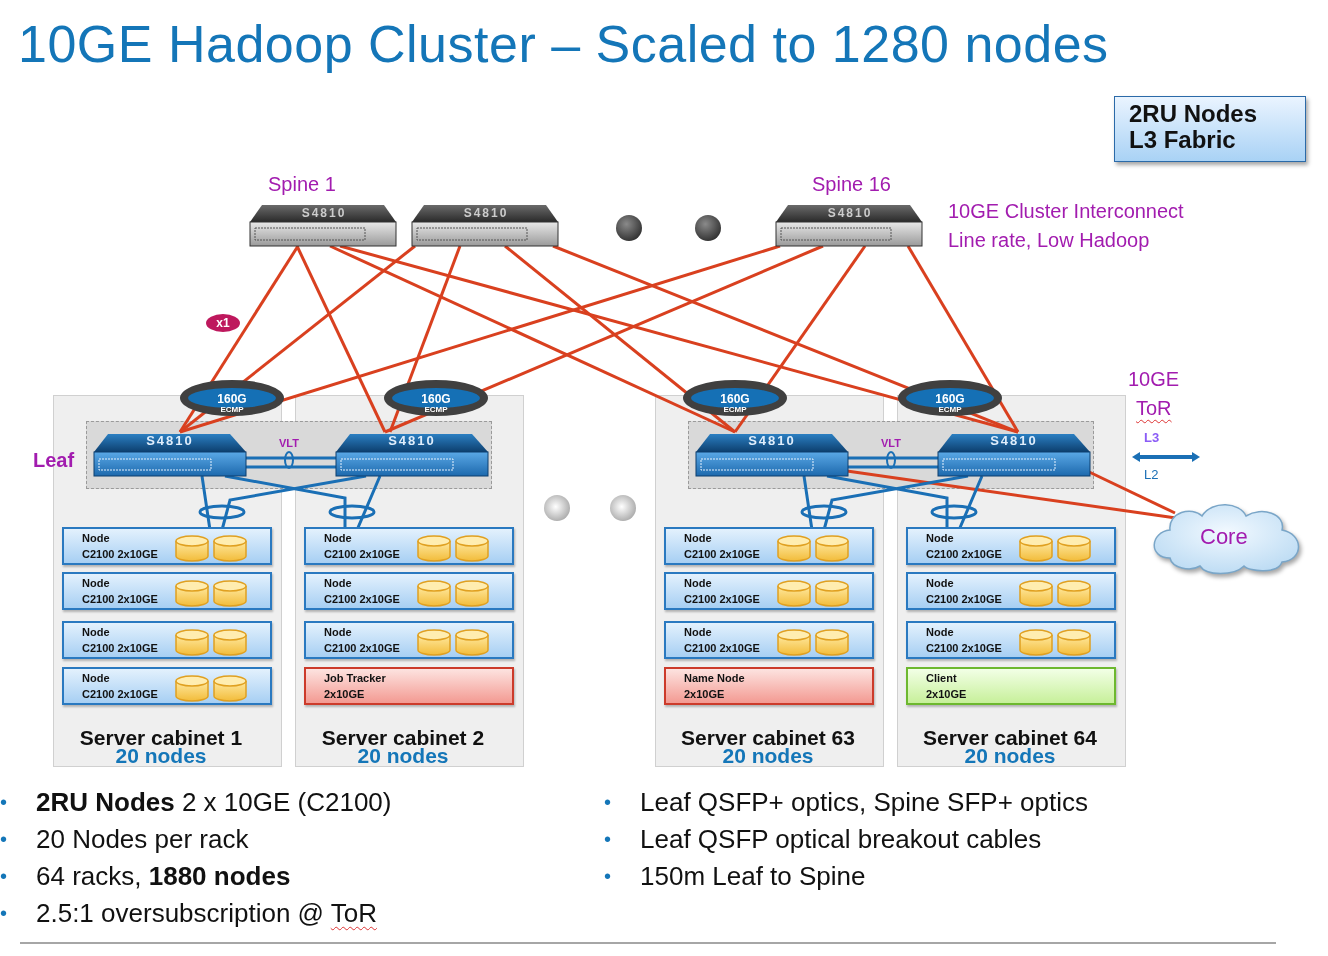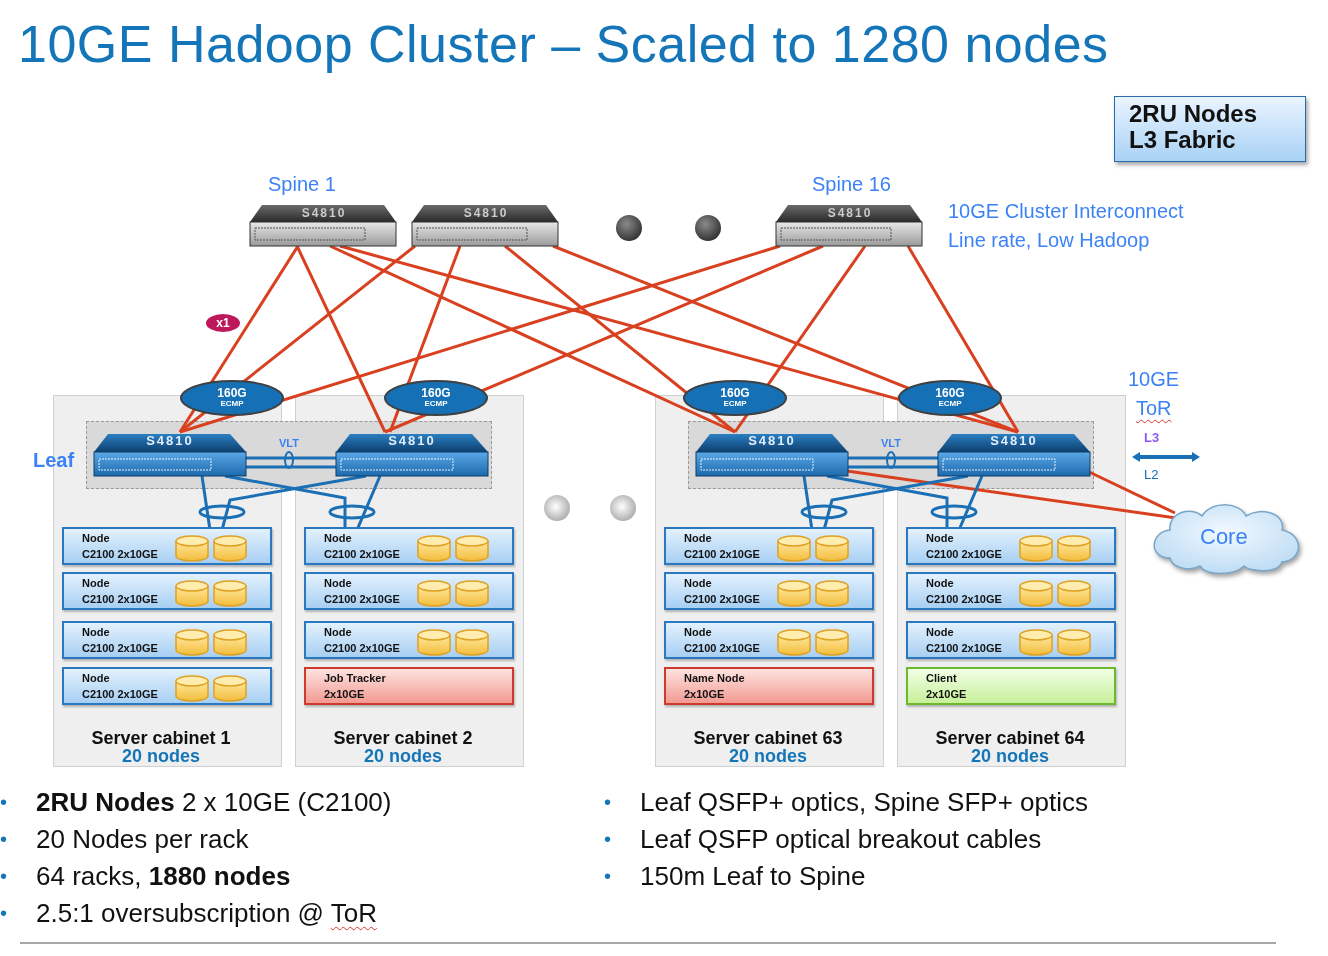--- a/index.html
+++ b/index.html
@@ -1,32 +1,32 @@
 <!DOCTYPE html>
 <html><head>
 <meta charset="utf-8">
 <style>
   html, body { margin:0; padding:0; background:#ffffff; }
   body { width:1328px; height:956px; position:relative; overflow:hidden; font-family:"DejaVu Sans", sans-serif; }
   .abs { position:absolute; }
   .title { left:18px; top:14px; font-size:52px; color:#1476b8; font-family:"Liberation Sans", sans-serif; letter-spacing:0.5px; white-space:nowrap; }
   .badge { left:1114px; top:96px; width:192px; height:66px; border:1px solid #2b6aa8; background:linear-gradient(#eaf4ff,#a9d2f5); box-shadow:2px 3px 4px rgba(0,0,0,0.35); font-family:"Liberation Sans", sans-serif; font-weight:bold; font-size:24px; line-height:26px; color:#111; padding:4px 0 0 14px; box-sizing:border-box; }
-  .lbl { font-family:"Liberation Sans", sans-serif; color:#3b82f6; white-space:nowrap; }
+  .lbl { font-family:"Liberation Sans", sans-serif; color:#a21caf; white-space:nowrap; }
   .cab { background:#efefef; border:1px solid #d0d0d0; box-sizing:border-box; }
   .leafgrp { background:#d9d9d9; border:1px dashed #9a9a9a; box-sizing:border-box; }
   .node { position:absolute; width:210px; height:38px; border:2px solid #2a79c0; background:linear-gradient(#e3f1fd,#a7cff3); box-sizing:border-box; box-shadow:1px 2px 2px rgba(0,0,0,0.25); font-family:"Liberation Sans", sans-serif; font-weight:bold; font-size:11px; color:#111; }
   .node.red { border-color:#cc3b2b; background:linear-gradient(#fde3e0,#f39a92); }
   .node.green { border-color:#6db82f; background:linear-gradient(#f2ffe6,#c7f09a); }
   .node .l1 { position:absolute; left:18px; top:3px; }
   .node .l2 { position:absolute; left:18px; top:19px; }
   .node.red .l1, .node.red .l2, .node.green .l1, .node.green .l2 { left:18px; }
   .disks { position:absolute; right:20px; top:5px; }
-  .cabname { position:absolute; width:216px; text-align:center; font-family:"Liberation Sans", sans-serif; font-weight:bold; font-size:18px; color:#111; line-height:18px; }
+  .cabname { position:absolute; width:216px; text-align:center; font-family:"Liberation Sans", sans-serif; font-weight:bold; font-size:21px; color:#111; line-height:18px; }
   .cabname .n { color:#1476b8; }
-  .ellipse { position:absolute; width:104px; height:36px; border-radius:50%; background:#1570b5; border:2px solid #404040; box-sizing:border-box; color:#fff; text-align:center; font-family:"Liberation Sans", sans-serif; font-weight:bold; }
+  .ellipse { position:absolute; width:104px; height:36px; border-radius:50%; background:#1570b5; border:8px solid #404040; box-sizing:border-box; color:#fff; text-align:center; font-family:"Liberation Sans", sans-serif; font-weight:bold; }
   .ellipse .a { font-size:12px; line-height:12px; margin-top:5px; display:block; }
   .ellipse .b { font-size:8px; line-height:10px; display:block; }
   .bul { font-family:"Liberation Sans", sans-serif; font-size:26px; color:#111; white-space:nowrap; line-height:37px; }
   .bul .dot { color:#1476b8; display:inline-block; width:36px; font-size:20px; vertical-align:2px; }
   .bul b { font-weight:bold; }
   .squig { text-decoration:underline wavy #d33; text-decoration-thickness:1px; text-underline-offset:4px; }
 </style>
 </head>
 <body>
 

